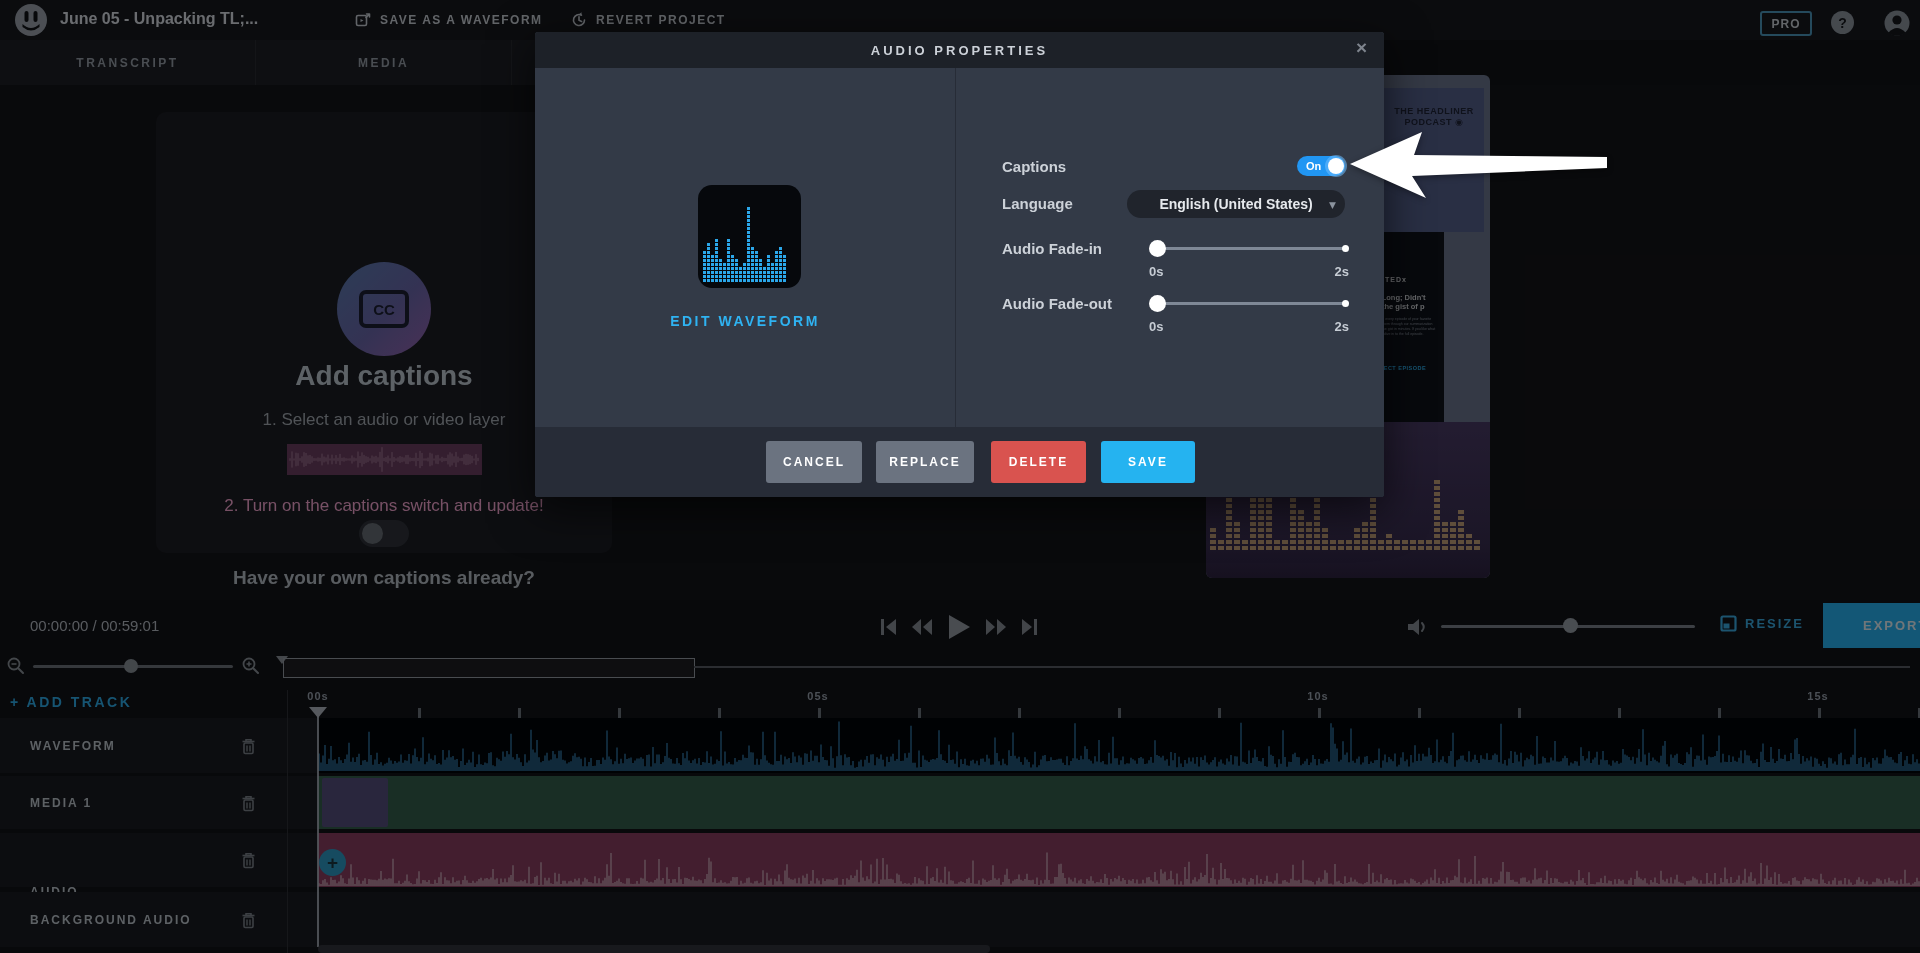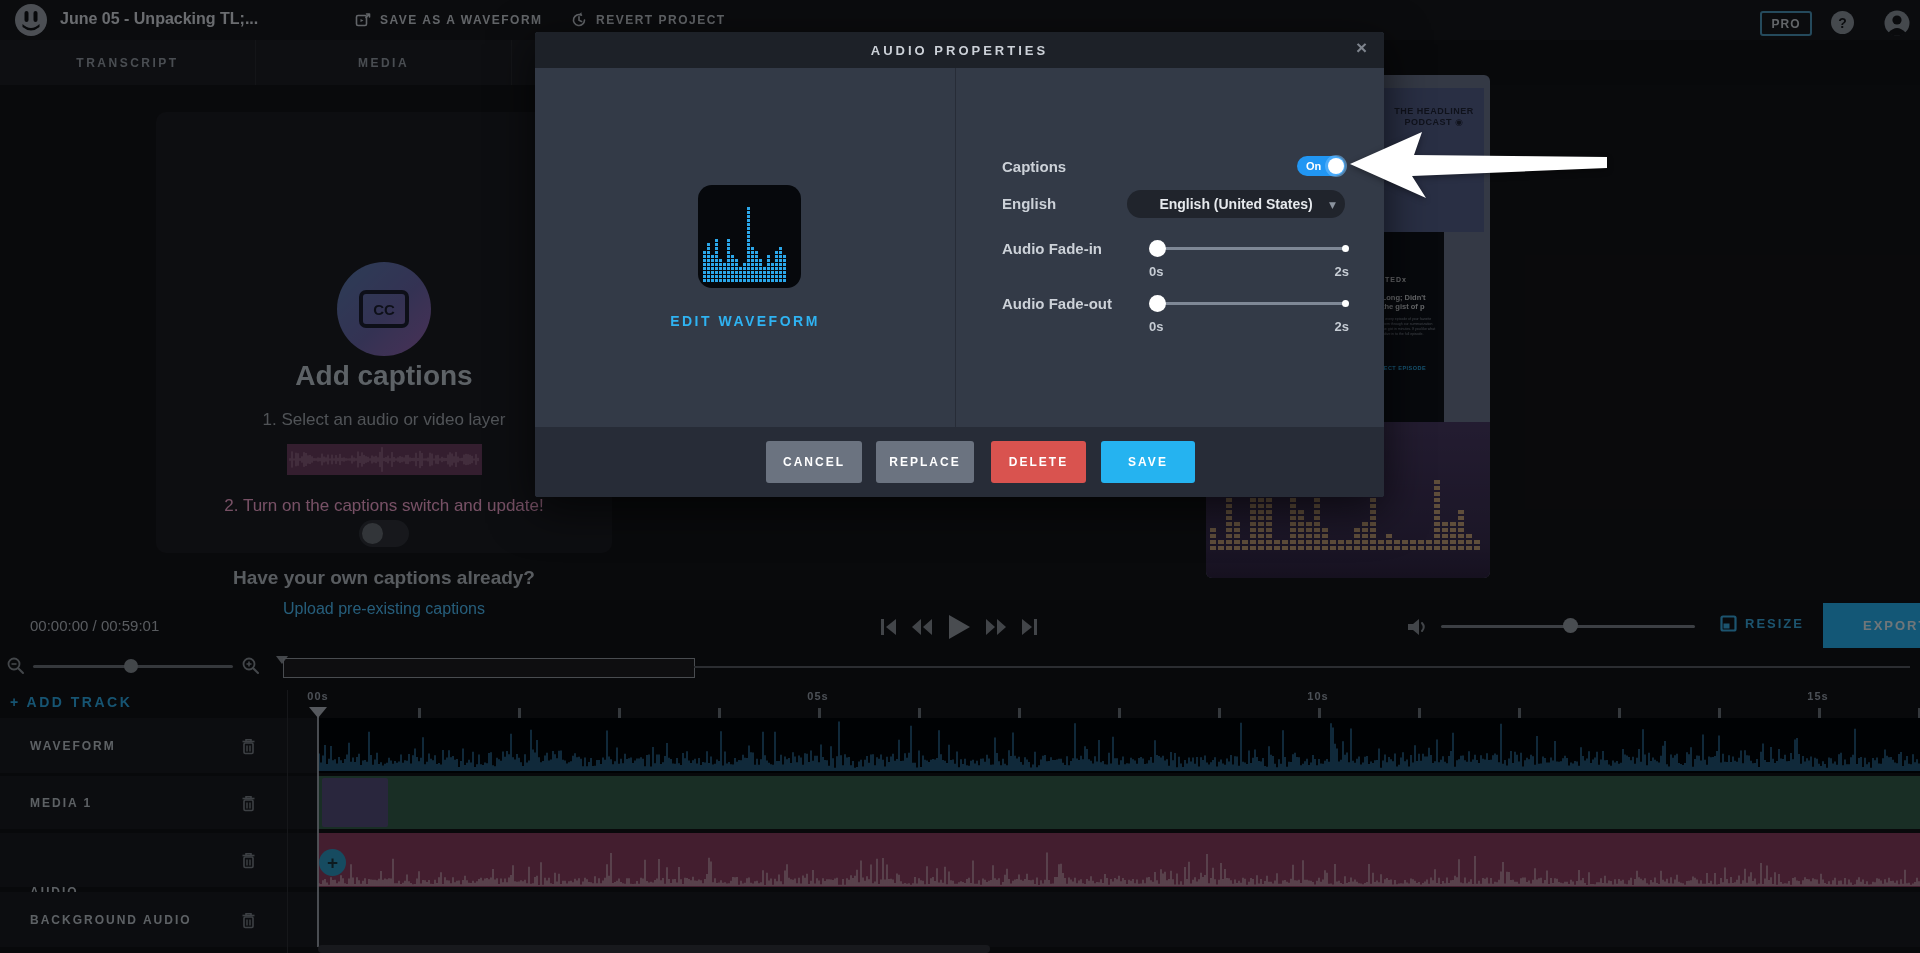--- a/index.html
+++ b/index.html
@@ -175,21 +175,20 @@
     <div class="card-h1">Add captions</div>
     <div class="card-step1">1. Select an audio or video layer</div>
     <svg class="card-wave" id="cardWave" viewBox="0 0 195 31">
         <path d="M3 14.216552396482706 V16.783447603517295 M5 7.400171198728948 V23.59982880127105 M7 14.472815593490978 V16.527184406509022 M9 8.70806935610969 V22.29193064389031 M11 9.188202069726305 V21.811797930273695 M13 14.13274524485082 V16.86725475514918 M15 12.313277925826482 V18.686722074173517 M17 8.140856816813624 V22.859143183186376 M19 8.98723013166513 V22.01276986833487 M21 11.375323434236574 V19.624676565763426 M23 10.965582634351783 V20.034417365648217 M25 12.33849786312813 V18.66150213687187 M27 14.096420626453632 V16.903579373546368 M29 14.218093735349306 V16.781906264650694 M31 13.44844743557943 V17.55155256442057 M33 13.78358809055165 V17.21641190944835 M35 9.618865992622009 V21.38113400737799 M37 12.558784015515858 V18.441215984484142 M39 13.396964319626129 V17.60303568037387 M41 10.587247463422605 V20.412752536577393 M43 14.464423331960155 V16.535576668039845 M45 10.688972043946823 V20.311027956053177 M47 14.302723505070464 V16.697276494929536 M49 11.065487612203354 V19.934512387796644 M51 13.773135794926834 V17.226864205073166 M53 9.925696956817703 V21.074303043182297 M55 13.823381754752068 V17.17661824524793 M57 13.369868484947588 V17.630131515052412 M59 14.17999474645577 V16.820005253544227 M61 14.478359348622718 V16.521640651377282 M63 14.268940944717082 V16.73105905528292 M65 11.443987289630769 V19.55601271036923 M67 13.4799410907846 V17.5200589092154 M69 14.193715841601083 V16.806284158398917 M71 7.534893502131624 V23.465106497868376 M73 12.018809187082525 V18.981190812917475 M75 8.34676760220722 V22.653232397792777 M77 10.918630892205117 V20.081369107794885 M79 12.182538090553274 V18.817461909446727 M81 12.844354164349504 V18.155645835650496 M83 14.275341662982278 V16.724658337017722 M85 11.503074672481318 V19.49692532751868 M87 12.56060571871712 V18.43939428128288 M89 11.86557685606984 V19.13442314393016 M91 13.306142816916182 V17.693857183083818 M93 7.904436770299354 V23.095563229700645 M95 3.159417431563602 V27.840582568436396 M97 13.845005055688855 V17.154994944311145 M99 13.098807653666935 V17.901192346333065 M101 11.597244372161121 V19.40275562783888 M103 14.247415476197286 V16.752584523802714 M105 8.072404139584394 V22.927595860415607 M107 13.050607007344471 V17.94939299265553 M109 14.364902093249624 V16.635097906750378 M111 13.348551113459505 V17.651448886540493 M113 12.112157505734825 V18.887842494265175 M115 12.820294355149517 V18.179705644850483 M117 13.464959194052819 V17.535040805947183 M119 11.069876796396782 V19.930123203603216 M121 10.899223160063265 V20.100776839936735 M123 13.460484656440672 V17.53951534355933 M125 13.970417316654174 V17.029582683345826 M127 13.776525215632482 V17.223474784367518 M129 8.825769725523344 V22.174230274476656 M131 13.981133301897977 V17.018866698102023 M133 6.863920713230737 V24.136079286769263 M135 8.973919618593484 V22.026080381406516 M137 14.43187354261954 V16.56812645738046 M139 14.38898854291329 V16.61101145708671 M141 13.596856753522482 V17.40314324647752 M143 8.721550507500499 V22.2784494924995 M145 9.564310854684773 V21.435689145315227 M147 14.498800134262137 V16.501199865737863 M149 11.257637466874352 V19.74236253312565 M151 10.879285252650373 V20.120714747349627 M153 14.333899935244226 V16.666100064755774 M155 12.829682317014477 V18.170317682985523 M157 13.818960148004361 V17.18103985199564 M159 14.004143622870675 V16.995856377129325 M161 10.565588664776602 V20.4344113352234 M163 8.264429436837403 V22.735570563162597 M165 9.55561323121728 V21.44438676878272 M167 12.283290871347976 V18.716709128652024 M169 7.947259508367368 V23.052740491632633 M171 12.630350006591842 V18.36964999340816 M173 14.190381056275971 V16.80961894372403 M175 13.84850321702368 V17.15149678297632 M177 10.625549902479705 V20.374450097520295 M179 9.890282113113173 V21.109717886886827 M181 10.16526698049786 V20.83473301950214 M183 10.784486280471121 V20.21551371952888 M185 11.866521571459831 V19.13347842854017 M187 14.486605752696594 V16.513394247303406 M189 10.162203524131783 V20.837796475868217 M191 13.864953872824566 V17.135046127175436 " stroke="#a87c9b" stroke-width="1" fill="none"></path>
       </svg>
     <div class="card-step2">2. Turn on the captions switch and update!</div>
     <div class="card-toggle">
         <div class="knob"></div>
       </div>
     <div class="card-q">Have your own captions already?</div>
-    <div class="card-link">Upload pre-existing captions</div>
   </div>
 
   <div class="preview">
     <div class="pv-purple">
       <div class="pv-eq" id="pvEq">
           <div class="col" style="height: 24px;"></div>
           <div class="col" style="height: 12px;"></div>
           <div class="col" style="height: 54px;"></div>
           <div class="col" style="height: 30px;"></div>
           <div class="col" style="height: 12px;"></div>
@@ -409,21 +408,21 @@
         <div class="col" style="height: 28px;"></div>
       </div>
     <div class="edit-wave">EDIT WAVEFORM</div>
 
     <div class="m-label" style="top:126px;">Captions</div>
     <div class="toggle">
       <span class="on">On</span>
       <div class="knob"></div>
     </div>
 
-    <div class="m-label" style="top:163px;">English</div>
+    <div class="m-label" style="top:163px;">Language</div>
     <div class="select">
       <span>English (United States)</span>
       <span class="caret">▼</span>
     </div>
 
     <div class="m-label" style="top:208px;">Audio Fade-in</div>
     <div class="slider" style="top:215px;">
       <div class="end"></div>
       <div class="knob"></div>
     </div>

